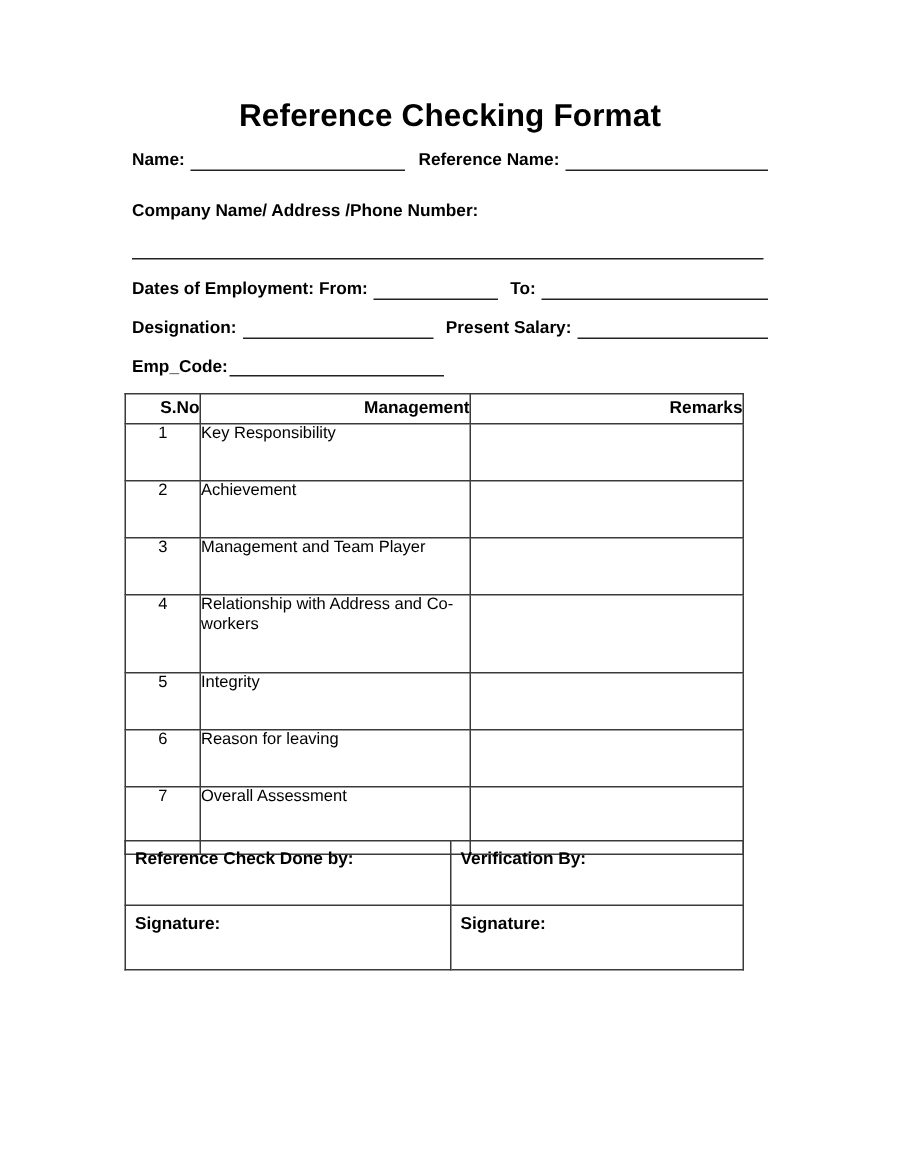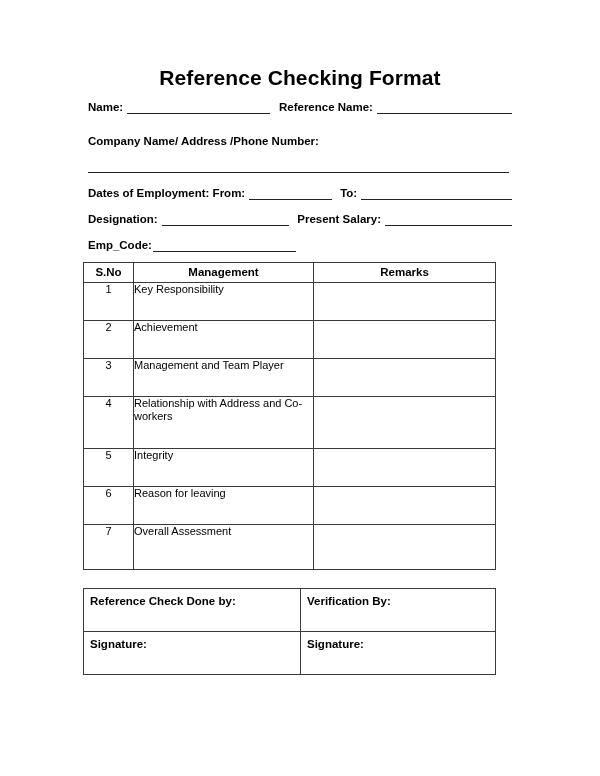--- a/index.html
+++ b/index.html
@@ -88,21 +88,21 @@
     table-layout: fixed;
     font-size: 11px;
   }
   .main-table th,
   .main-table td {
     border: 1px solid #3a3a3a;
     padding: 0;
     vertical-align: top;
   }
   .main-table th {
-    text-align: center;
+    text-align: right;
     font-weight: bold;
     font-size: 11.5px;
     height: 16px;
     line-height: 16px;
     padding: 1px 0 2px 0;
   }
   .col-sno   { width: 50px; }
   .col-part  { width: 180px; }
   .col-rem   { width: 182px; }
 
@@ -117,21 +117,21 @@
     padding: 3px 0 0 6px;
     line-height: 13px;
     margin-top: 24px;
   }
   .cell-rem { }
 
   
   .sig-table {
     position: absolute;
     left: 83px;
-    top: 588px;
+    top: 560px;
     width: 412px;
     border-collapse: collapse;
     table-layout: fixed;
     font-size: 11.5px;
   }
   .sig-table td {
     border: 1px solid #3a3a3a;
     vertical-align: top;
     font-weight: bold;
     font-size: 11.5px;
@@ -170,21 +170,21 @@
   </div>
 
   <div class="field-row" style="top:212px;">
     <span class="field-label">Designation:</span>
     <span class="rule u-design"></span>
     <span class="gap-sm"></span>
     <span class="field-label">Present Salary:</span>
     <span class="rule u-salary"></span>
   </div>
 
-  <div class="field-row" style="top:238px;">
+  <div class="field-row" style="top:238px;align-items:center;">
     <span class="field-label">Emp_Code:</span>
     <span class="rule u-empcode"></span>
   </div>
 
   <table class="main-table">
     <colgroup>
       <col class="col-sno">
       <col class="col-part">
       <col class="col-rem">
     </colgroup>

